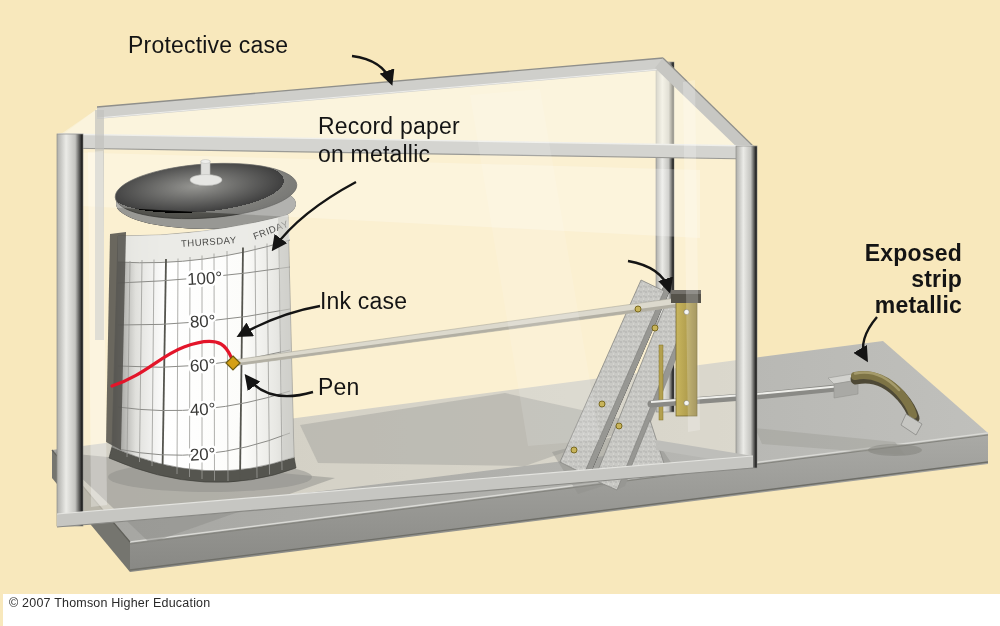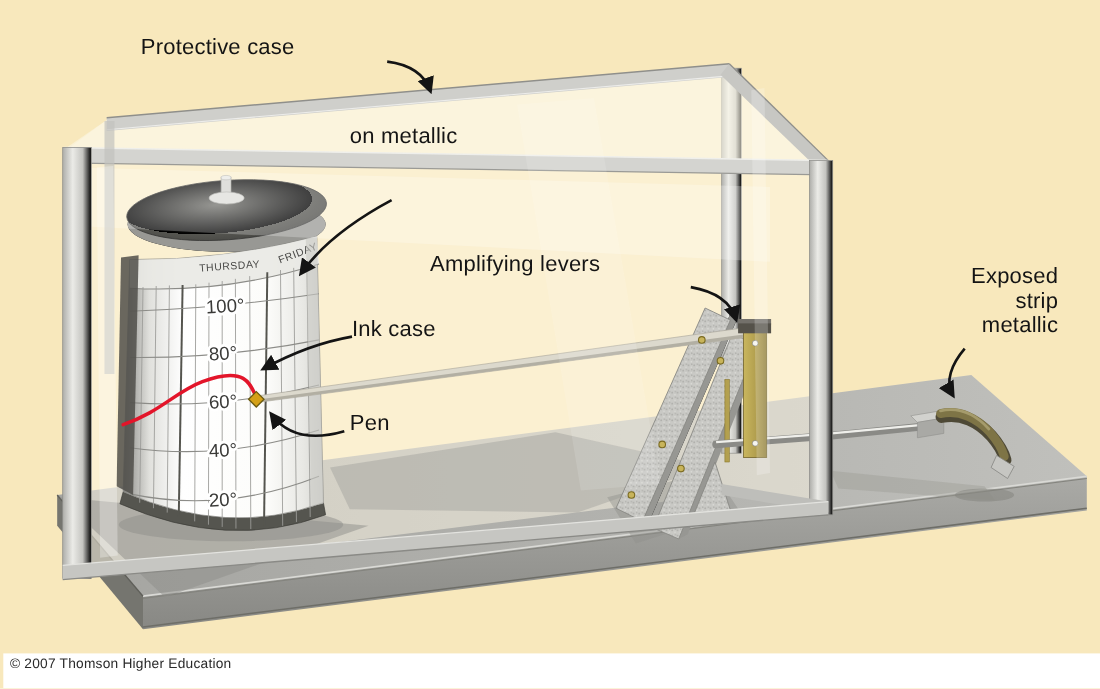--- a/index.html
+++ b/index.html
@@ -1,20 +1,20 @@
 <!DOCTYPE html>
 <html><head>
 <meta charset="utf-8">
 <style>
   html,body{margin:0;padding:0;}
   .stage{position:relative;width:1000px;height:626px;background:#f8e8bc;overflow:hidden;
          font-family:"Liberation Sans",sans-serif;}
   .stage svg{position:absolute;left:0;top:0;}
-  .lbl{position:absolute;font-size:20px;color:#141414;letter-spacing:.2px;line-height:1.22;white-space:nowrap;}
-  .lbl.right{text-align:right;line-height:1.13;}
+  .lbl{position:absolute;font-size:23px;color:#141414;letter-spacing:.2px;line-height:1.22;white-space:nowrap;}
+  .lbl.right{text-align:right;line-height:1.13;font-weight:bold;}
   .footer-bar{position:absolute;left:3px;bottom:0;width:1000px;height:32px;background:#ffffff;}
   .footer-bar span{position:absolute;left:6px;top:2px;font-size:12.5px;color:#2a2a2a;letter-spacing:.2px;}
   text{font-family:"Liberation Sans",sans-serif;}
 </style>
 </head>
 <body>
 
 <div class="stage">
 
 <svg width="1000" height="626" viewBox="0 0 1000 626">
@@ -245,34 +245,32 @@
     <path d="M 628,261 Q 662,267 669,290" marker-end="url(#ah)"></path>
     <path d="M 877,317 C 865,331 859,347 866,359" marker-end="url(#ah)"></path>
   </g>
 </svg>
 
 <div class="lbl" style="left:128px;top:31px">
   <span>Protective case</span>
 </div>
 
 <div class="lbl" style="left:318px;top:112px">
+  <div>Record paper</div>
   <div>on metallic</div>
 </div>
 
 <div class="lbl" style="left:320px;top:287px">
   <span>Ink case</span>
 </div>
 
 <div class="lbl" style="left:318px;top:373px">
   <span>Pen</span>
 </div>
 
-<div class="lbl" style="left:391px;top:228px">
-  <span>Amplifying levers</span>
-</div>
 
 <div class="lbl right" style="right:38px;top:240px">
   <div>Exposed</div>
   <div>strip</div>
   <div>metallic</div>
 </div>
 
 <div class="footer-bar">
   <span>© 2007 Thomson Higher Education</span>
 </div>

